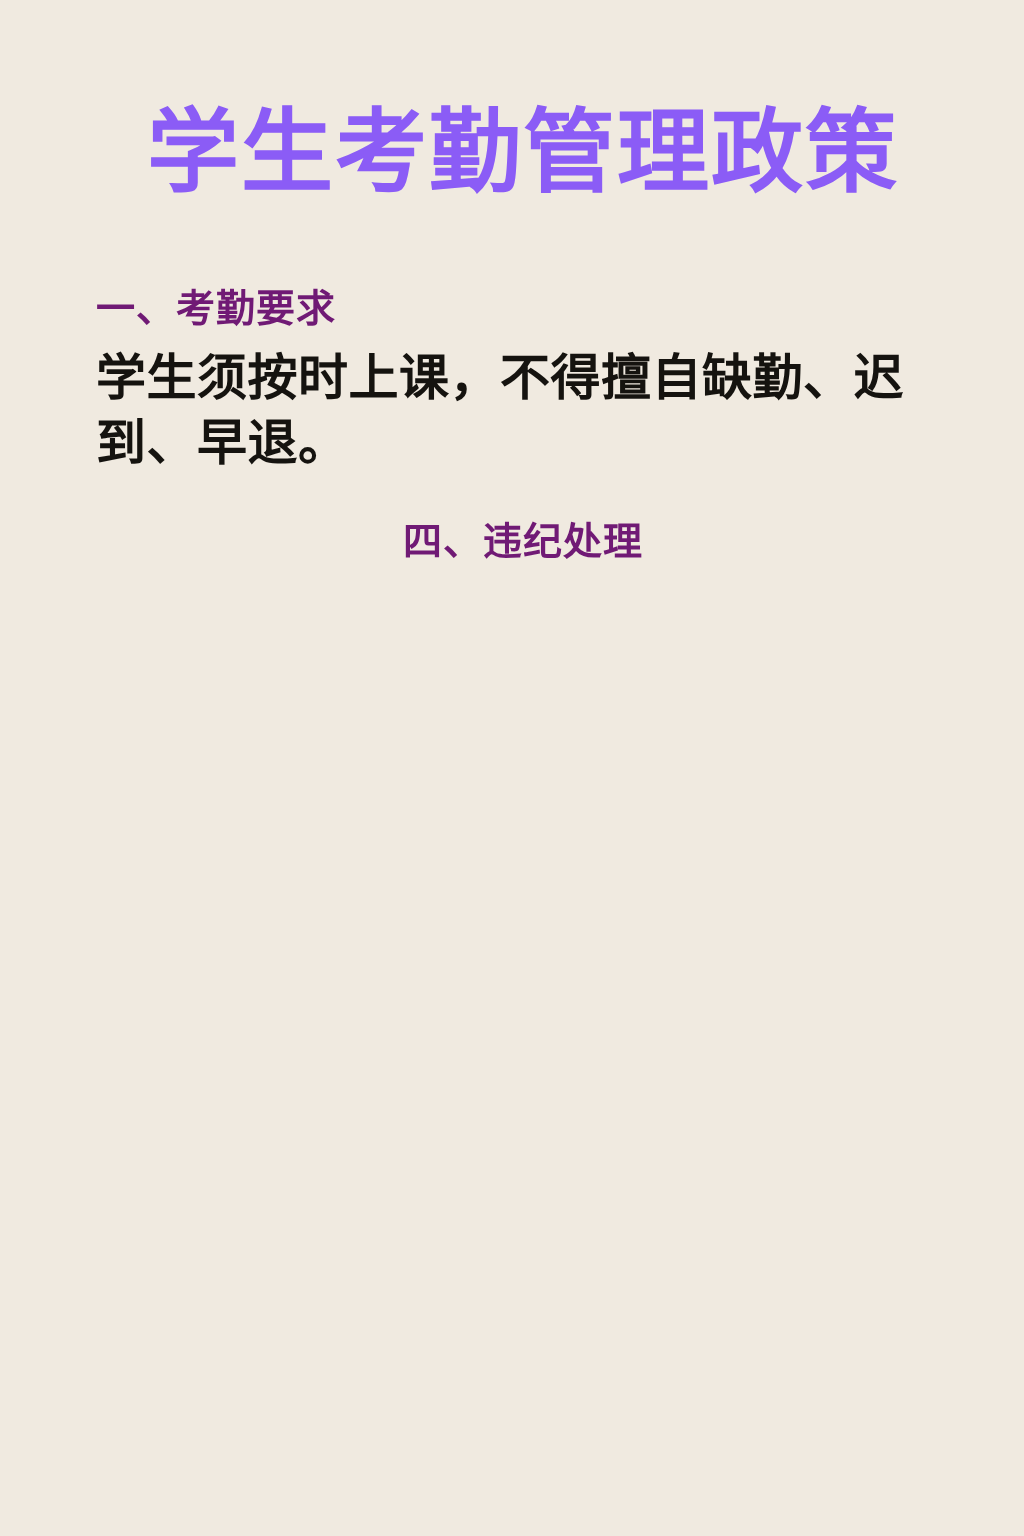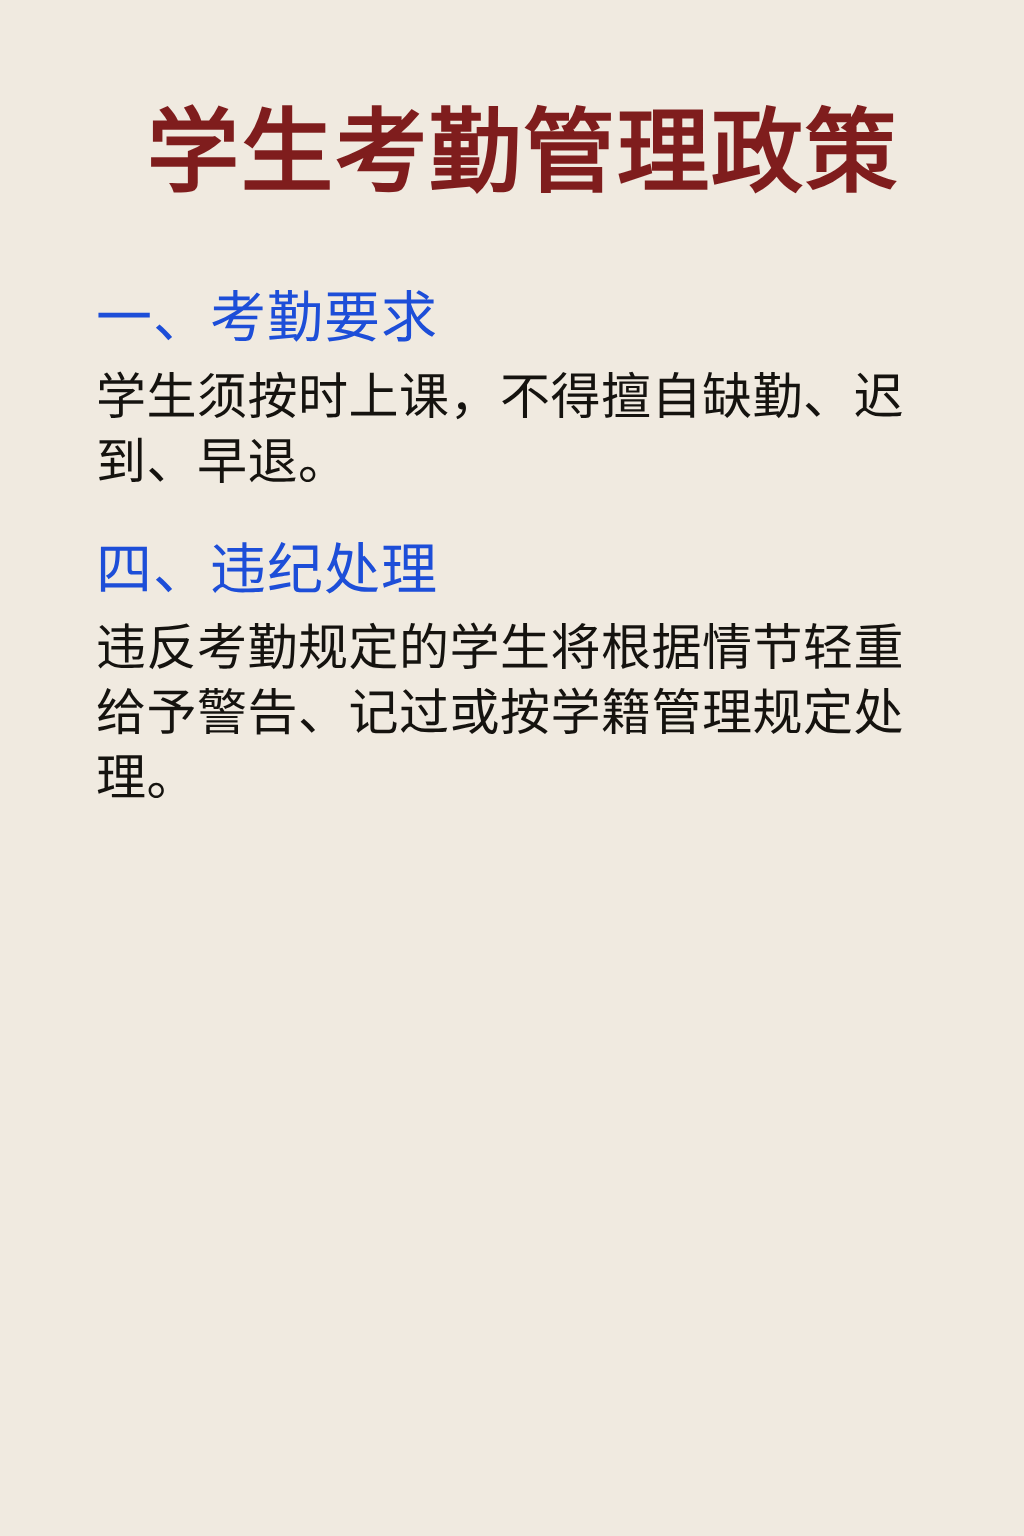--- a/index.html
+++ b/index.html
@@ -21,39 +21,40 @@
     padding: 104px 74px 40px 96px;
     background: #f0eae0;
   }
   .doc-title {
     font-size: 92px;
     font-weight: 700;
     letter-spacing: 2px;
     line-height: 1.05;
     text-align: center;
     margin: 0 0 86px 0;
-    color: #7f1d1d;
+    color: #8b5cf6;
   }
   .section {
     margin-bottom: 44px;
   }
   .section:last-child {
     margin-bottom: 0;
+    text-align: center;
   }
   .section-heading {
-    font-size: 56px;
-    font-weight: 400;
+    font-size: 39px;
+    font-weight: 700;
     line-height: 1.12;
     margin: 0 0 16px 0;
     letter-spacing: 1px;
-    color: #1d4ed8;
+    color: #701a75;
   }
   .section-body {
     font-size: 50px;
-    font-weight: 400;
+    font-weight: 700;
     line-height: 1.30;
     margin: 0;
     letter-spacing: 0.5px;
     color: #15130f;
   }
   .sec-4 .section-heading {
     margin-bottom: 14px;
   }
 </style>
 </head>
@@ -67,16 +68,15 @@
     <h2 class="section-heading">一、考勤要求</h2>
     <p class="section-body">学生须按时上课，不得擅自缺勤、迟到、早退。</p>
   </div>
 
   <div class="section sec-2">
   </div>
 
 
   <div class="section sec-4">
     <h2 class="section-heading">四、违纪处理</h2>
-    <p class="section-body">违反考勤规定的学生将根据情节轻重给予警告、记过或按学籍管理规定处理。</p>
   </div>
 
 </div>
 
 </body></html>

